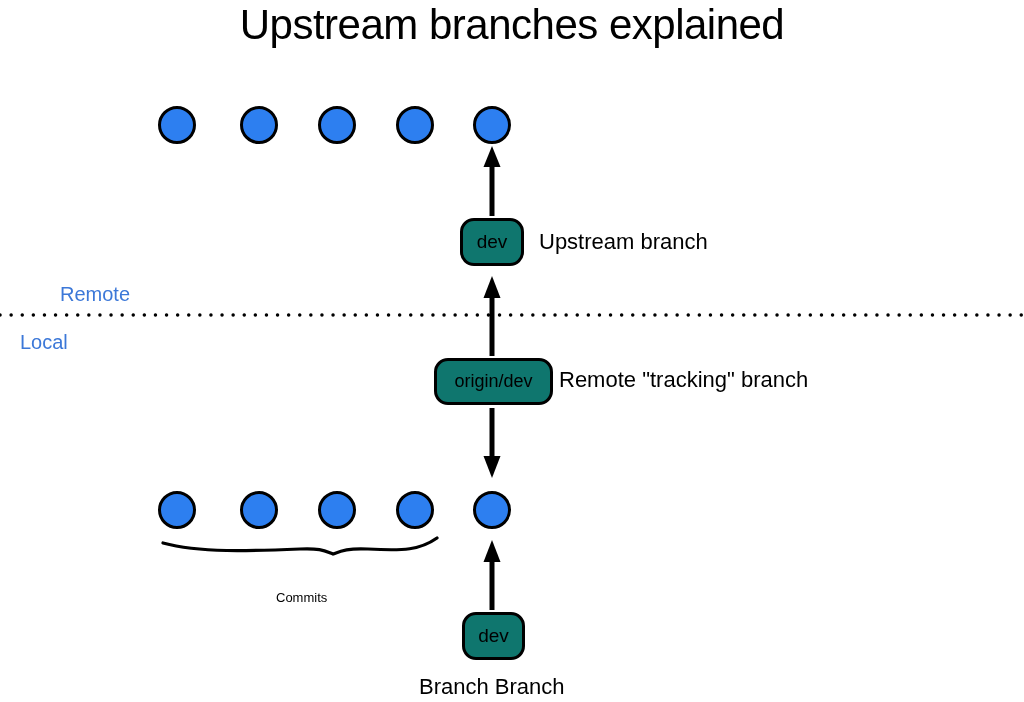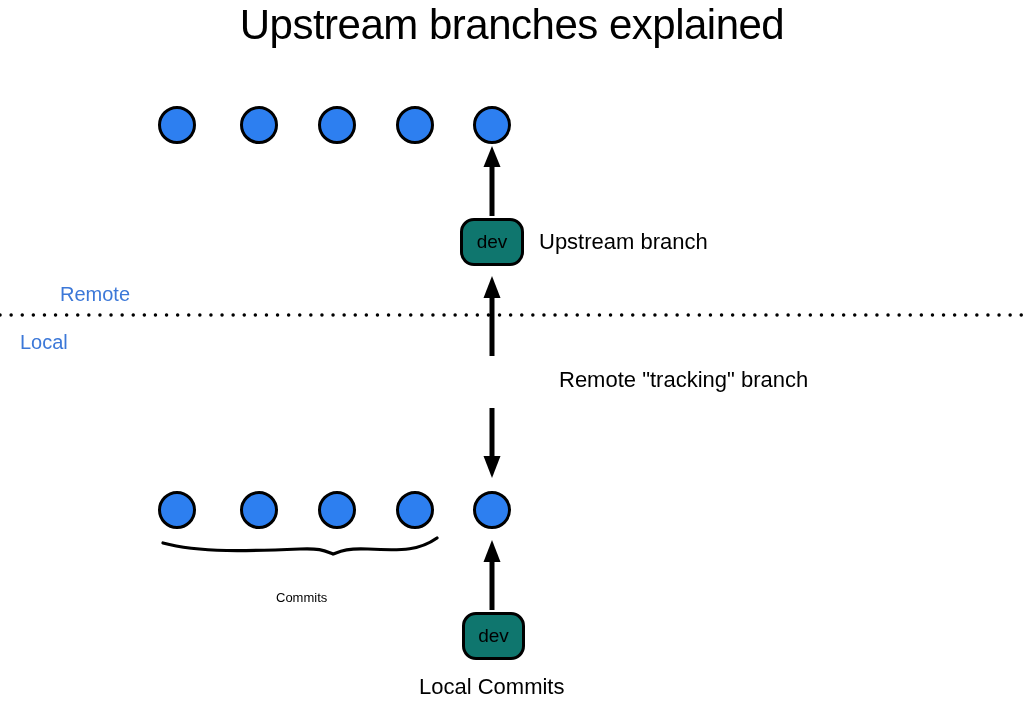--- a/index.html
+++ b/index.html
@@ -147,19 +147,20 @@
     <div class="commit-node" style="left:158px; top:491px;"></div>
     <div class="commit-node" style="left:240px; top:491px;"></div>
     <div class="commit-node" style="left:318px; top:491px;"></div>
     <div class="commit-node" style="left:396px; top:491px;"></div>
     <div class="commit-node" style="left:473px; top:491px;"></div>
   </div>
 
   <div class="txt" id="commits-label">Commits</div>
 
   <div class="tag-box" id="tag-upstream-dev">dev</div>
+  <div class="tag-box" id="tag-origin-dev">origin/dev</div>
   <div class="tag-box" id="tag-local-dev">dev</div>
 
   <div class="txt node-label" id="upstream-branch-label">Upstream branch</div>
   <div class="txt node-label" id="tracking-branch-label">Remote "tracking" branch</div>
-  <div class="txt node-label" id="local-branch-label">Local Commits</div>
+  <div class="txt node-label" id="local-branch-label">Branch Branch</div>
 
 </div>
 
 </body></html>

